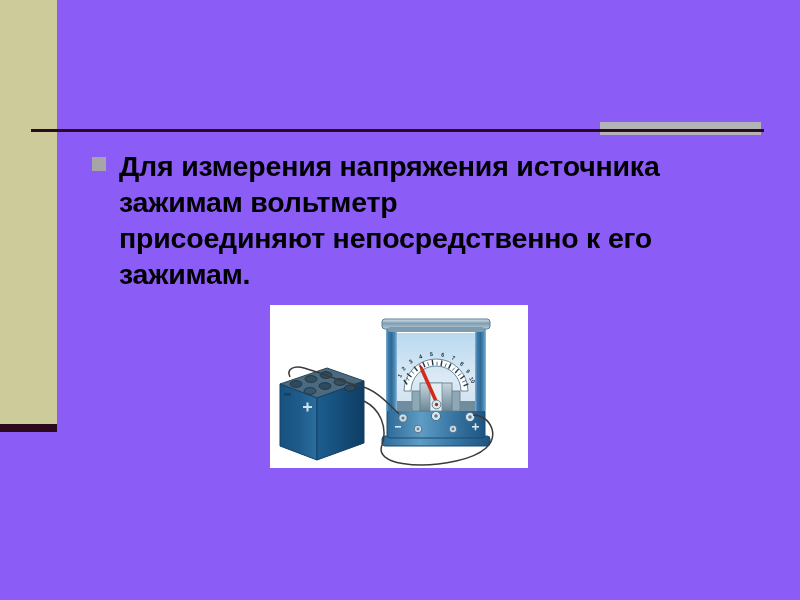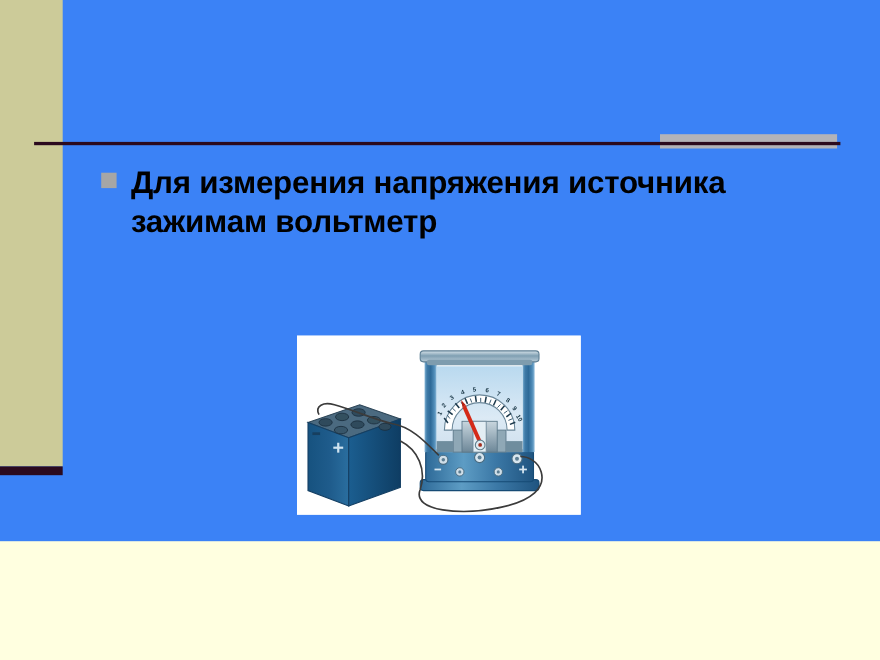--- a/index.html
+++ b/index.html
@@ -10,22 +10,22 @@
   body {
     width: 800px;
     height: 600px;
     background: #ffffe0;
     font-family: "Liberation Sans", sans-serif;
     overflow: hidden;
   }
   .slide {
     position: relative;
     width: 800px;
-    height: 492px;
-    background: #3b82f6;
+    height: 600px;
+    background: #8b5cf6;
     overflow: hidden;
   }
 
   
   .side-band {
     position: absolute;
     left: 0;
     top: 0;
     width: 57px;
     height: 424px;
@@ -115,20 +115,22 @@
 
   <div class="top-tab"></div>
   <div class="top-rule"></div>
 
   <div class="body-block">
     <div class="bullet-row">
       <span class="bullet-marker"></span>
       <div class="bullet-text">
         <span class="ln">Для измерения напряжения источника</span>
         <span class="ln">зажимам вольтметр</span>
+        <span class="ln">присоединяют непосредственно к его</span>
+        <span class="ln">зажимам.</span>
       </div>
     </div>
   </div>
 
   <div class="picture">
     <svg width="258" height="163" viewBox="0 0 258 163" xmlns="http://www.w3.org/2000/svg">
       <defs>
         <linearGradient id="batFront" x1="0" y1="0" x2="1" y2="0">
           <stop offset="0%" stop-color="#16527f"></stop>
           <stop offset="55%" stop-color="#1f5c8c"></stop>

